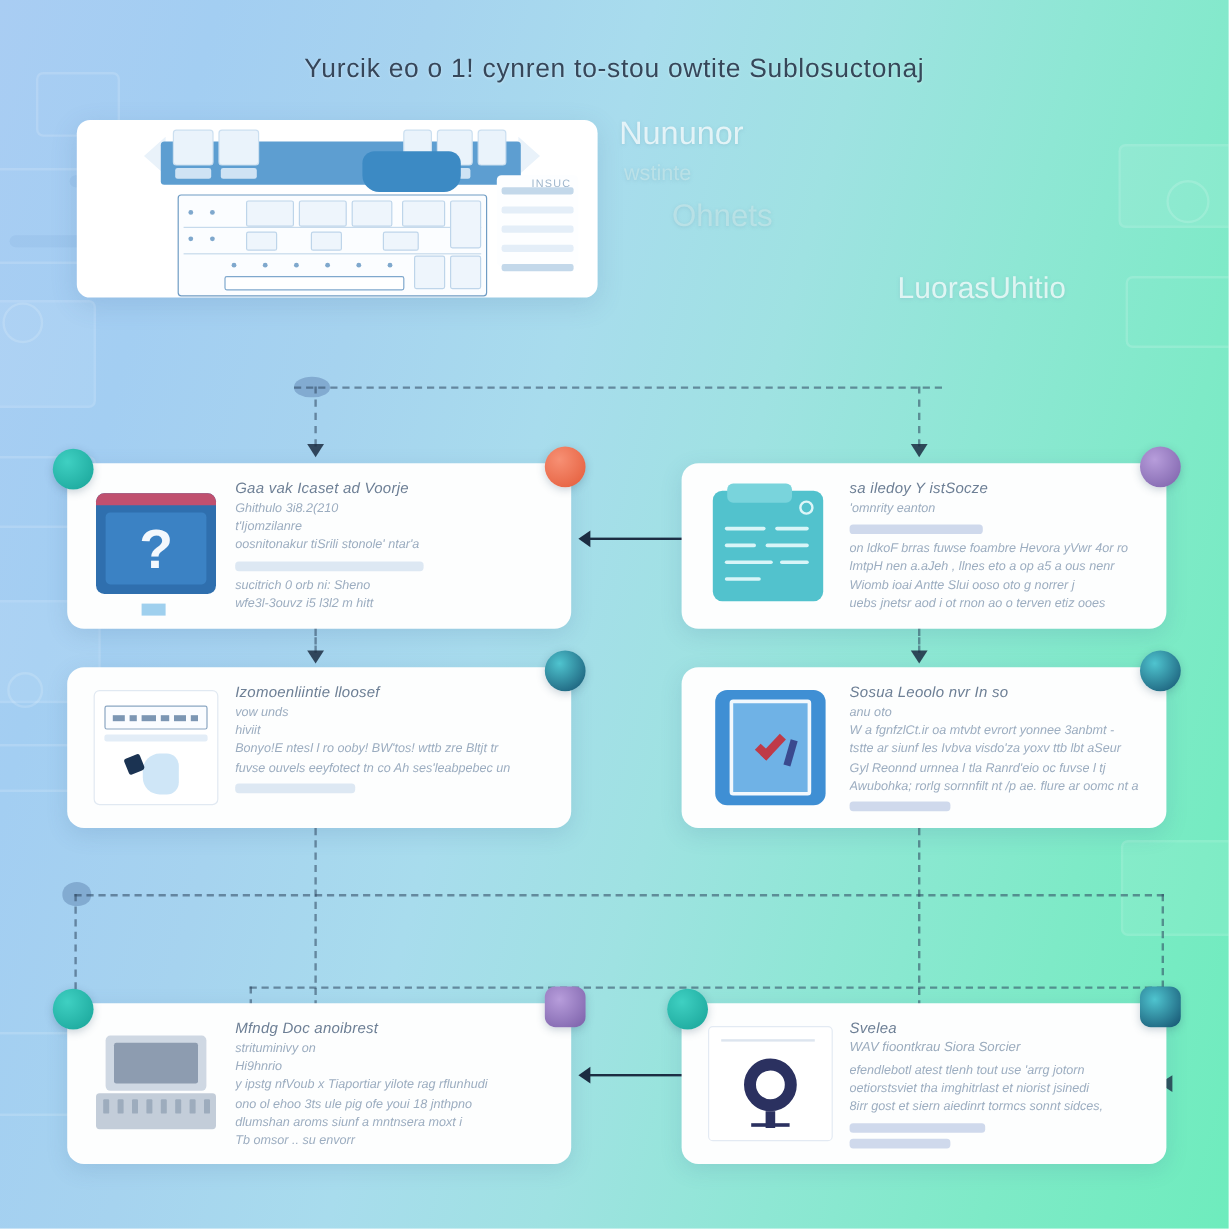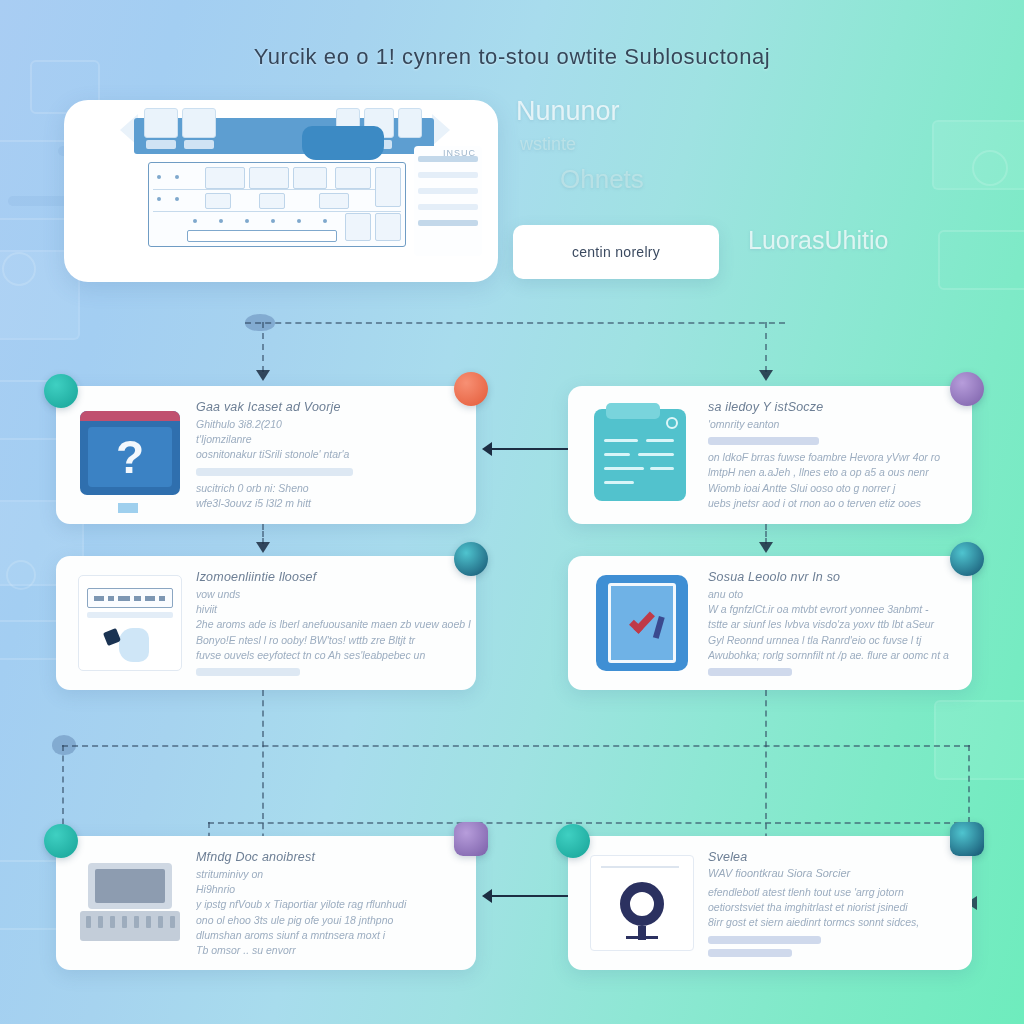--- a/index.html
+++ b/index.html
@@ -32,23 +32,23 @@
     font-size: 22px; letter-spacing: .6px;
     color: #2d3b4e;
     opacity: .92;
     white-space: nowrap;
     text-shadow: 0 1px 2px rgba(255,255,255,.45);
   }
 
   
   .hero {
     position: absolute; left: 64px; top: 100px;
-    width: 434px; height: 182px;
+    width: 434px; height: 148px;
     background: #ffffff;
-    border-radius: 24px;
+    border-radius: 11px;
     box-shadow: 0 6px 22px rgba(60,100,150,.16);
     overflow: hidden;
   }
   .hero-toolbar {
     position: absolute; left: 70px; top: 18px; width: 300px; height: 36px;
     background: #5d9ed1; border-radius: 3px;
   }
   .hero-toolbar .tb-key {
     position: absolute; top: -10px; height: 30px;
     background: #eaf3fb; border: 1px solid #cbdff0; border-radius: 3px;
@@ -336,23 +336,20 @@
     <div class="hero-side">
       <div class="sline dark" style="top:10px;"></div>
       <div class="sline" style="top:26px;"></div>
       <div class="sline" style="top:42px;"></div>
       <div class="sline" style="top:58px;"></div>
       <div class="sline dark" style="top:74px;"></div>
     </div>
     <div class="hero-side-label">INSUC</div>
   </div>
 
-  <div class="pill">
-    <span>centin norelry</span>
-  </div>
 
   <div class="cloud-blob" style="left:245px;top:314px;"></div>
   <div class="dash-h" style="left:245px;top:322px;width:540px;"></div>
   <div class="dash-v" style="left:262px;top:322px;height:50px;"></div>
   <div class="dash-v" style="left:765px;top:322px;height:50px;"></div>
   <div class="arr-down" style="left:256px;top:370px;"></div>
   <div class="arr-down" style="left:759px;top:370px;"></div>
 
   <div class="card" style="left:56px;top:386px;width:420px;height:138px;">
     <div class="badge tl teal"></div>
@@ -430,21 +427,20 @@
         <div class="hand">
           <div class="palm"></div>
           <div class="cursor"></div>
         </div>
       </div>
     </div>
     <div class="card-body">
       <div class="ctitle">Izomoenliintie lloosef</div>
       <div class="line-txt">vow unds</div>
       <div class="line-txt">hiviit</div>
-      <div class="line-txt">2he aroms ade is lberl anefuousanite maen zb  vuew aoeb I</div>
       <div class="line-txt">Bonyo!E ntesl l ro ooby! BW'tos! wttb  zre  Bltjt tr</div>
       <div class="line-txt">fuvse ouvels eeyfotect tn co  Ah ses'leabpebec un</div>
       <div class="bar" style="width:38%;"></div>
     </div>
   </div>
 
   <div class="card" style="left:568px;top:556px;width:404px;height:134px;">
     <div class="badge tr navy"></div>
     <div class="card-icon">
       <div class="bookicon">

